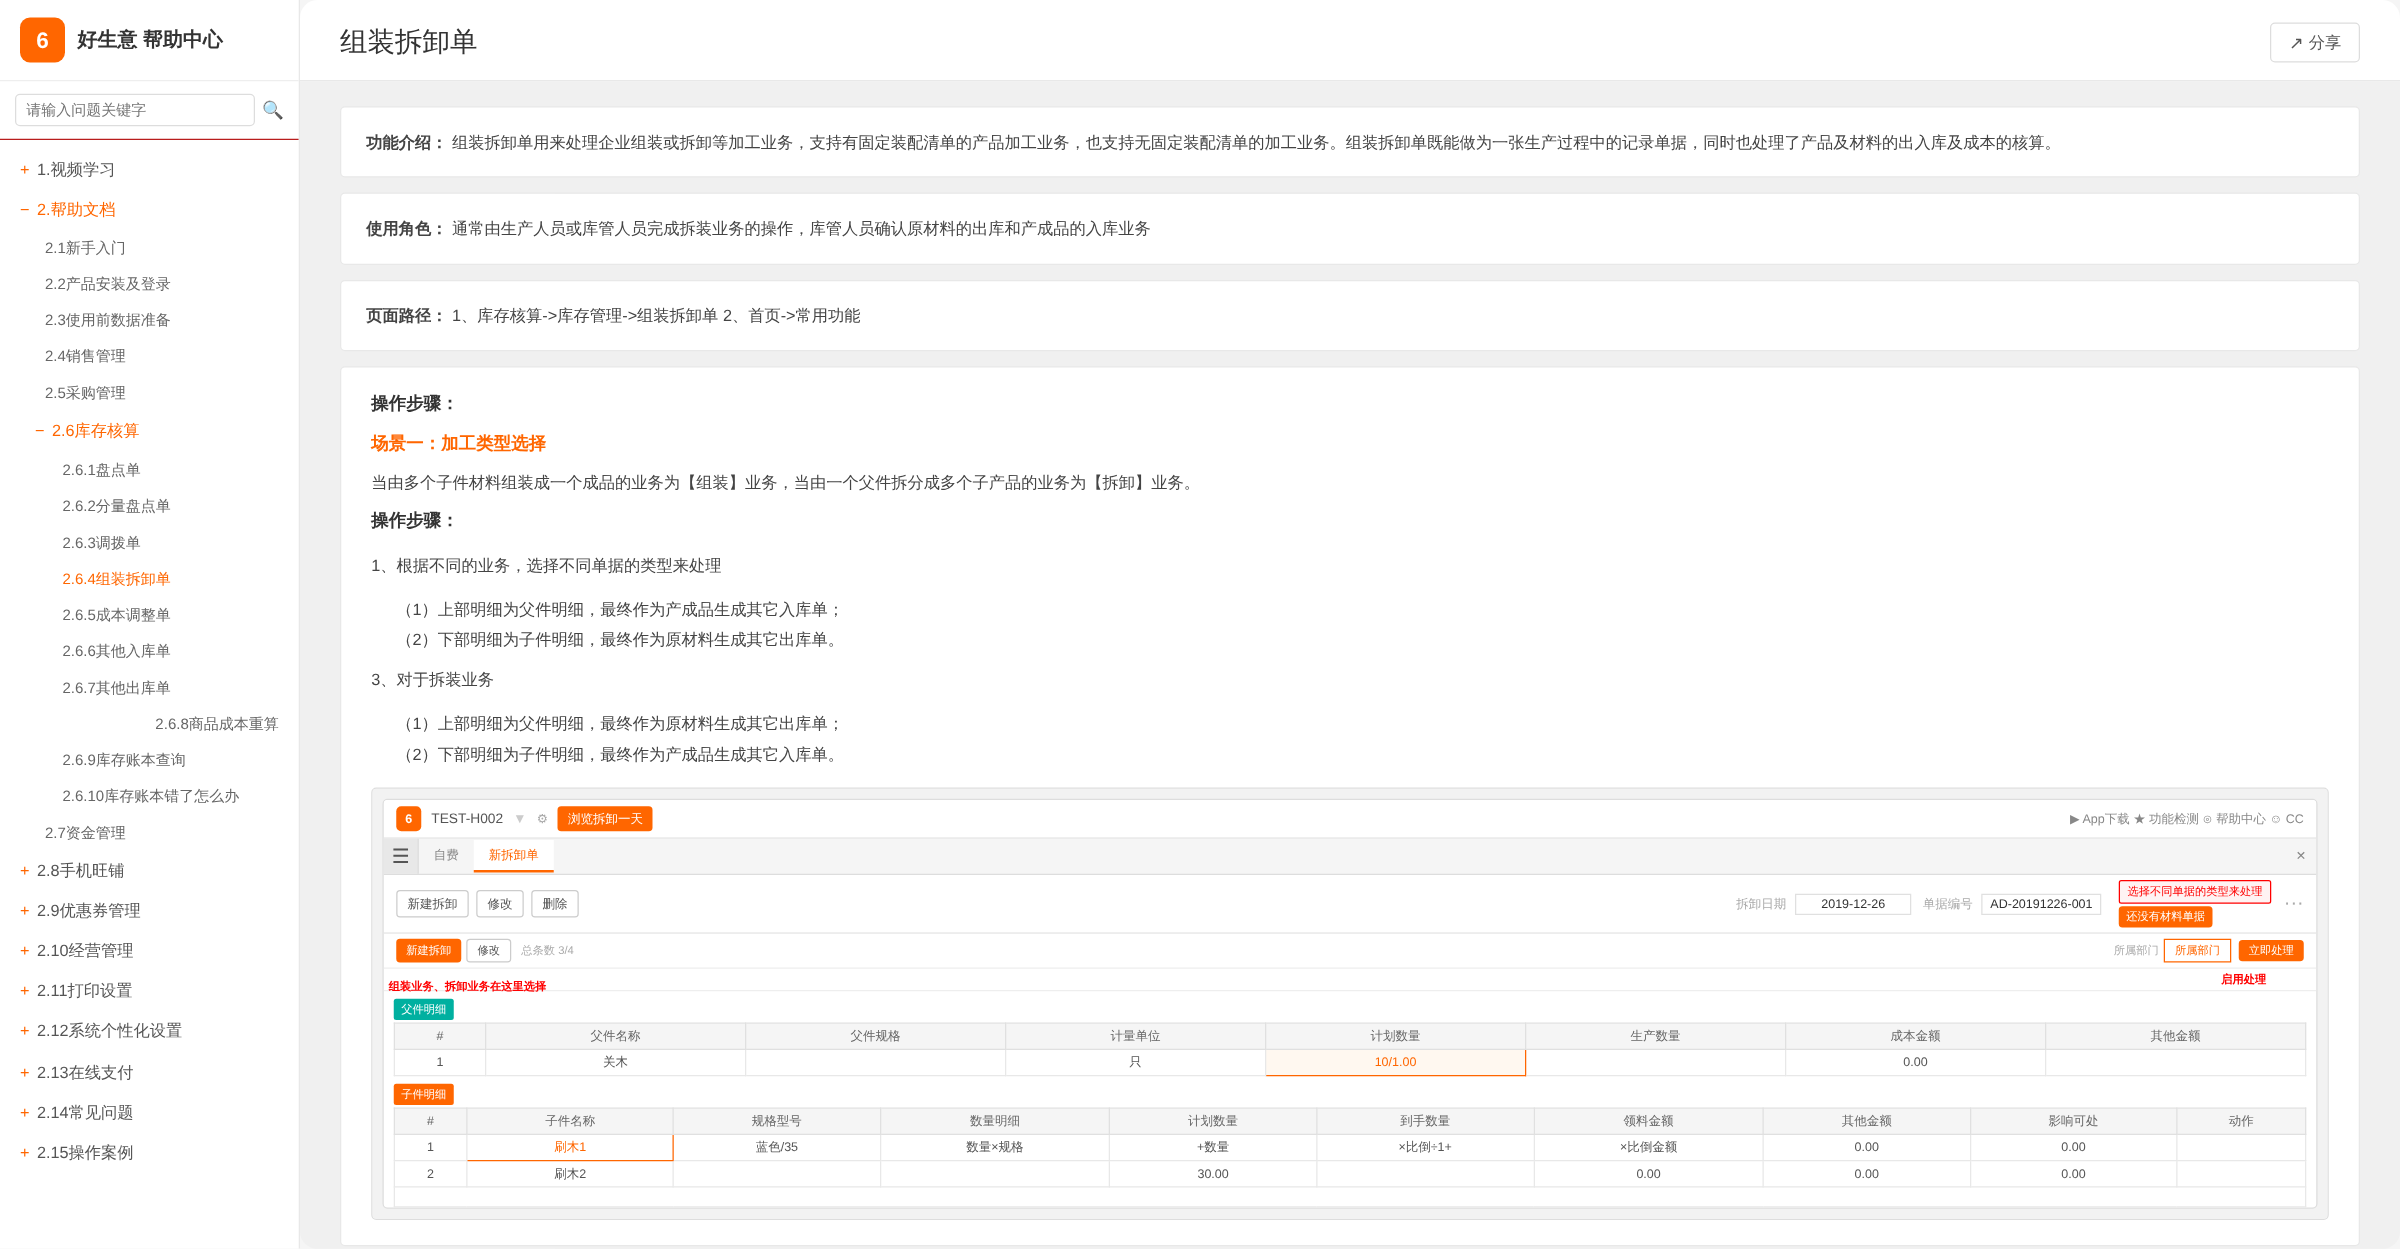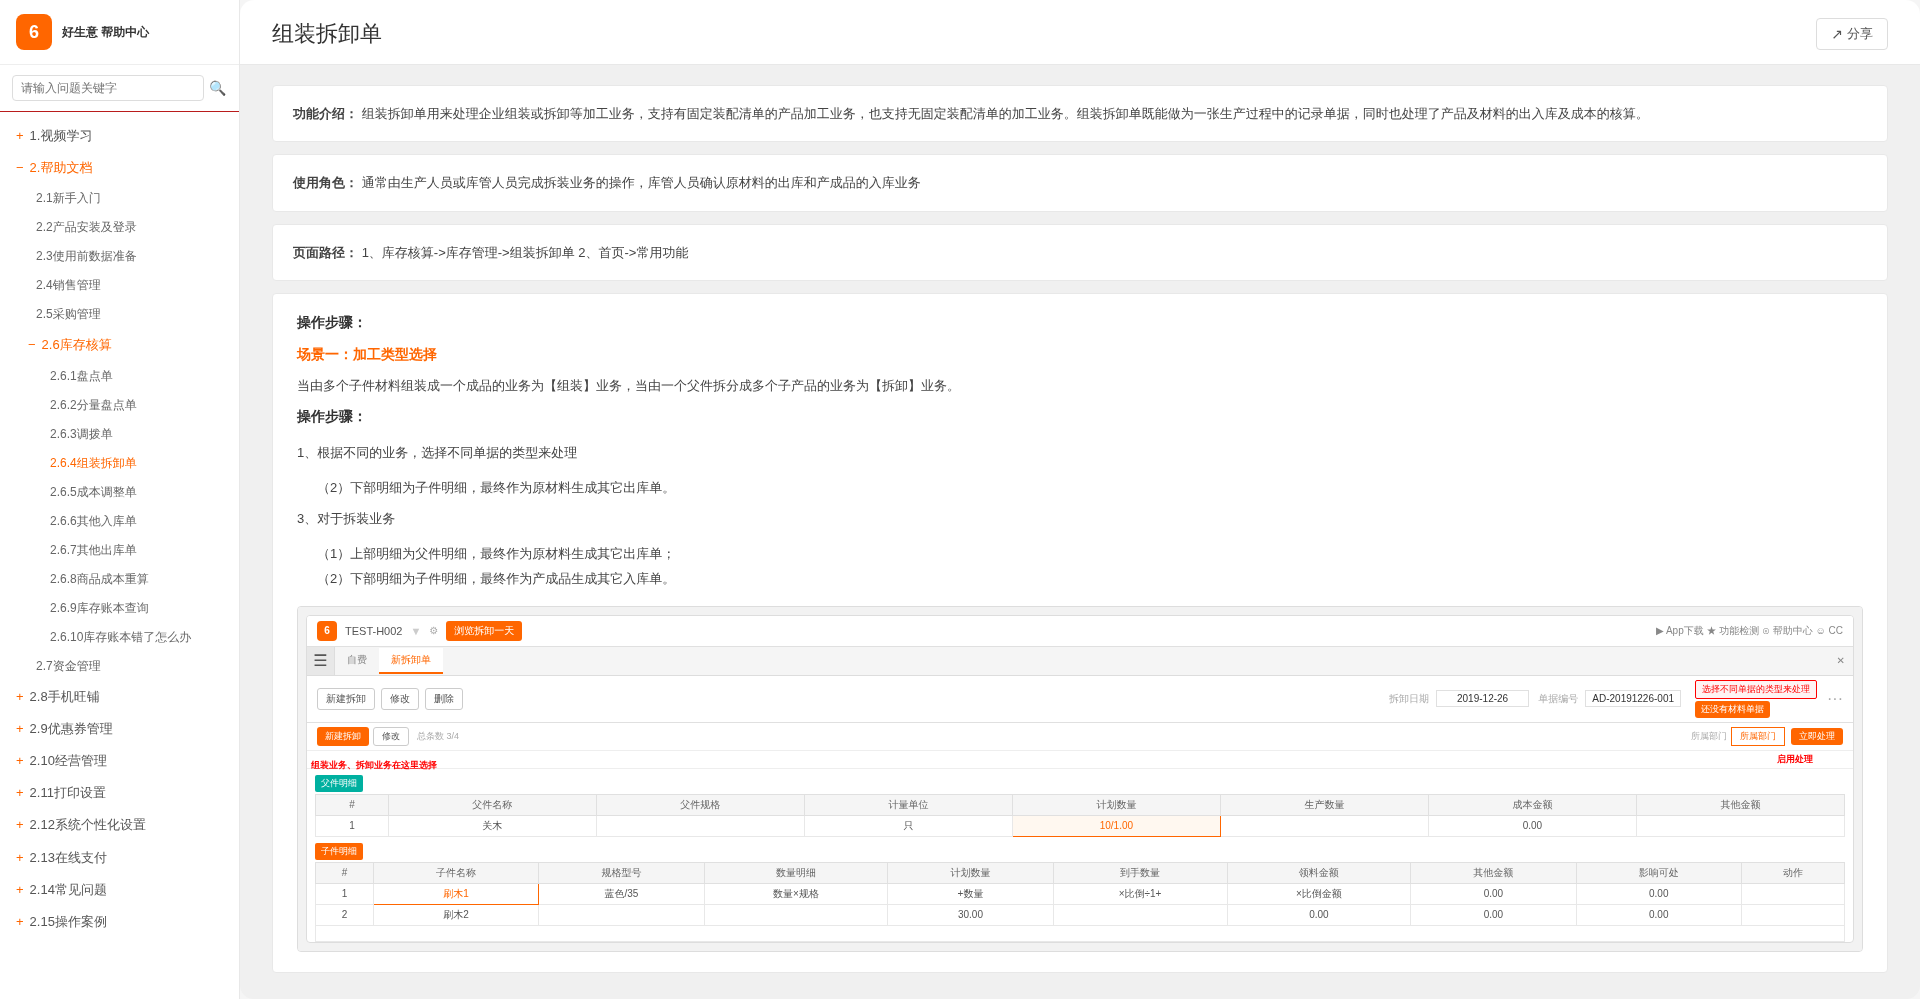--- a/index.html
+++ b/index.html
@@ -23,21 +23,21 @@
       border-bottom: 1px solid #eee;
     }
     .logo-icon {
       width: 36px; height: 36px;
       background: #f60;
       border-radius: 8px;
       display: flex; align-items: center; justify-content: center;
       color: #fff; font-size: 18px; font-weight: bold;
       margin-right: 10px;
     }
-    .logo-text { font-size: 12px; font-weight: bold; color: #333; }
+    .logo-text { font-size: 16px; font-weight: bold; color: #333; }
     .search-box {
       padding: 10px 12px;
       border-bottom: 1px solid #b91c1c;
       display: flex; align-items: center;
       gap: 6px;
     }
     .search-box input {
       flex: 1;
       border: 1px solid #ddd;
       border-radius: 4px;
@@ -291,21 +291,21 @@
       <span class="minus-icon">−</span>
       <span>2.6库存核算</span>
     </div>
     <div class="nav-subitem" style="padding-left:50px;">2.6.1盘点单</div>
     <div class="nav-subitem" style="padding-left:50px;">2.6.2分量盘点单</div>
     <div class="nav-subitem" style="padding-left:50px;">2.6.3调拨单</div>
     <div class="nav-subitem highlighted" style="padding-left:50px;">2.6.4组装拆卸单</div>
     <div class="nav-subitem" style="padding-left:50px;">2.6.5成本调整单</div>
     <div class="nav-subitem" style="padding-left:50px;">2.6.6其他入库单</div>
     <div class="nav-subitem" style="padding-left:50px;">2.6.7其他出库单</div>
-    <div class="nav-subitem" style="padding-left:50px;">2.6.8商品成本重算</div>
+    <div class="nav-subitem" style="padding-left:50px;text-align:right;">2.6.8商品成本重算</div>
     <div class="nav-subitem" style="padding-left:50px;">2.6.9库存账本查询</div>
     <div class="nav-subitem" style="padding-left:50px;">2.6.10库存账本错了怎么办</div>
     <div class="nav-subitem">2.7资金管理</div>
     <div class="nav-item parent">
       <span class="plus-icon">+</span>
       <span>2.8手机旺铺</span>
     </div>
     <div class="nav-item parent">
       <span class="plus-icon">+</span>
       <span>2.9优惠券管理</span>
@@ -373,20 +373,21 @@
       <div class="step-desc">
         <span>当由多个子件材料组装成一个成品的业务为【组装】业务，当由一个父件拆分成多个子产品的业务为【拆卸】业务。</span>
       </div>
 
       <div class="steps-title">操作步骤：</div>
 
       <div class="step-list">
         <span>1、根据不同的业务，选择不同单据的类型来处理</span>
       </div>
       <div class="step-indent">
+        <div class="step-indent-item">（1）上部明细为父件明细，最终作为产成品生成其它入库单；</div>
         <div class="step-indent-item">（2）下部明细为子件明细，最终作为原材料生成其它出库单。</div>
       </div>
       <div class="step-list">
         <span>3、对于拆装业务</span>
       </div>
       <div class="step-indent">
         <div class="step-indent-item">（1）上部明细为父件明细，最终作为原材料生成其它出库单；</div>
         <div class="step-indent-item">（2）下部明细为子件明细，最终作为产成品生成其它入库单。</div>
       </div>
 

